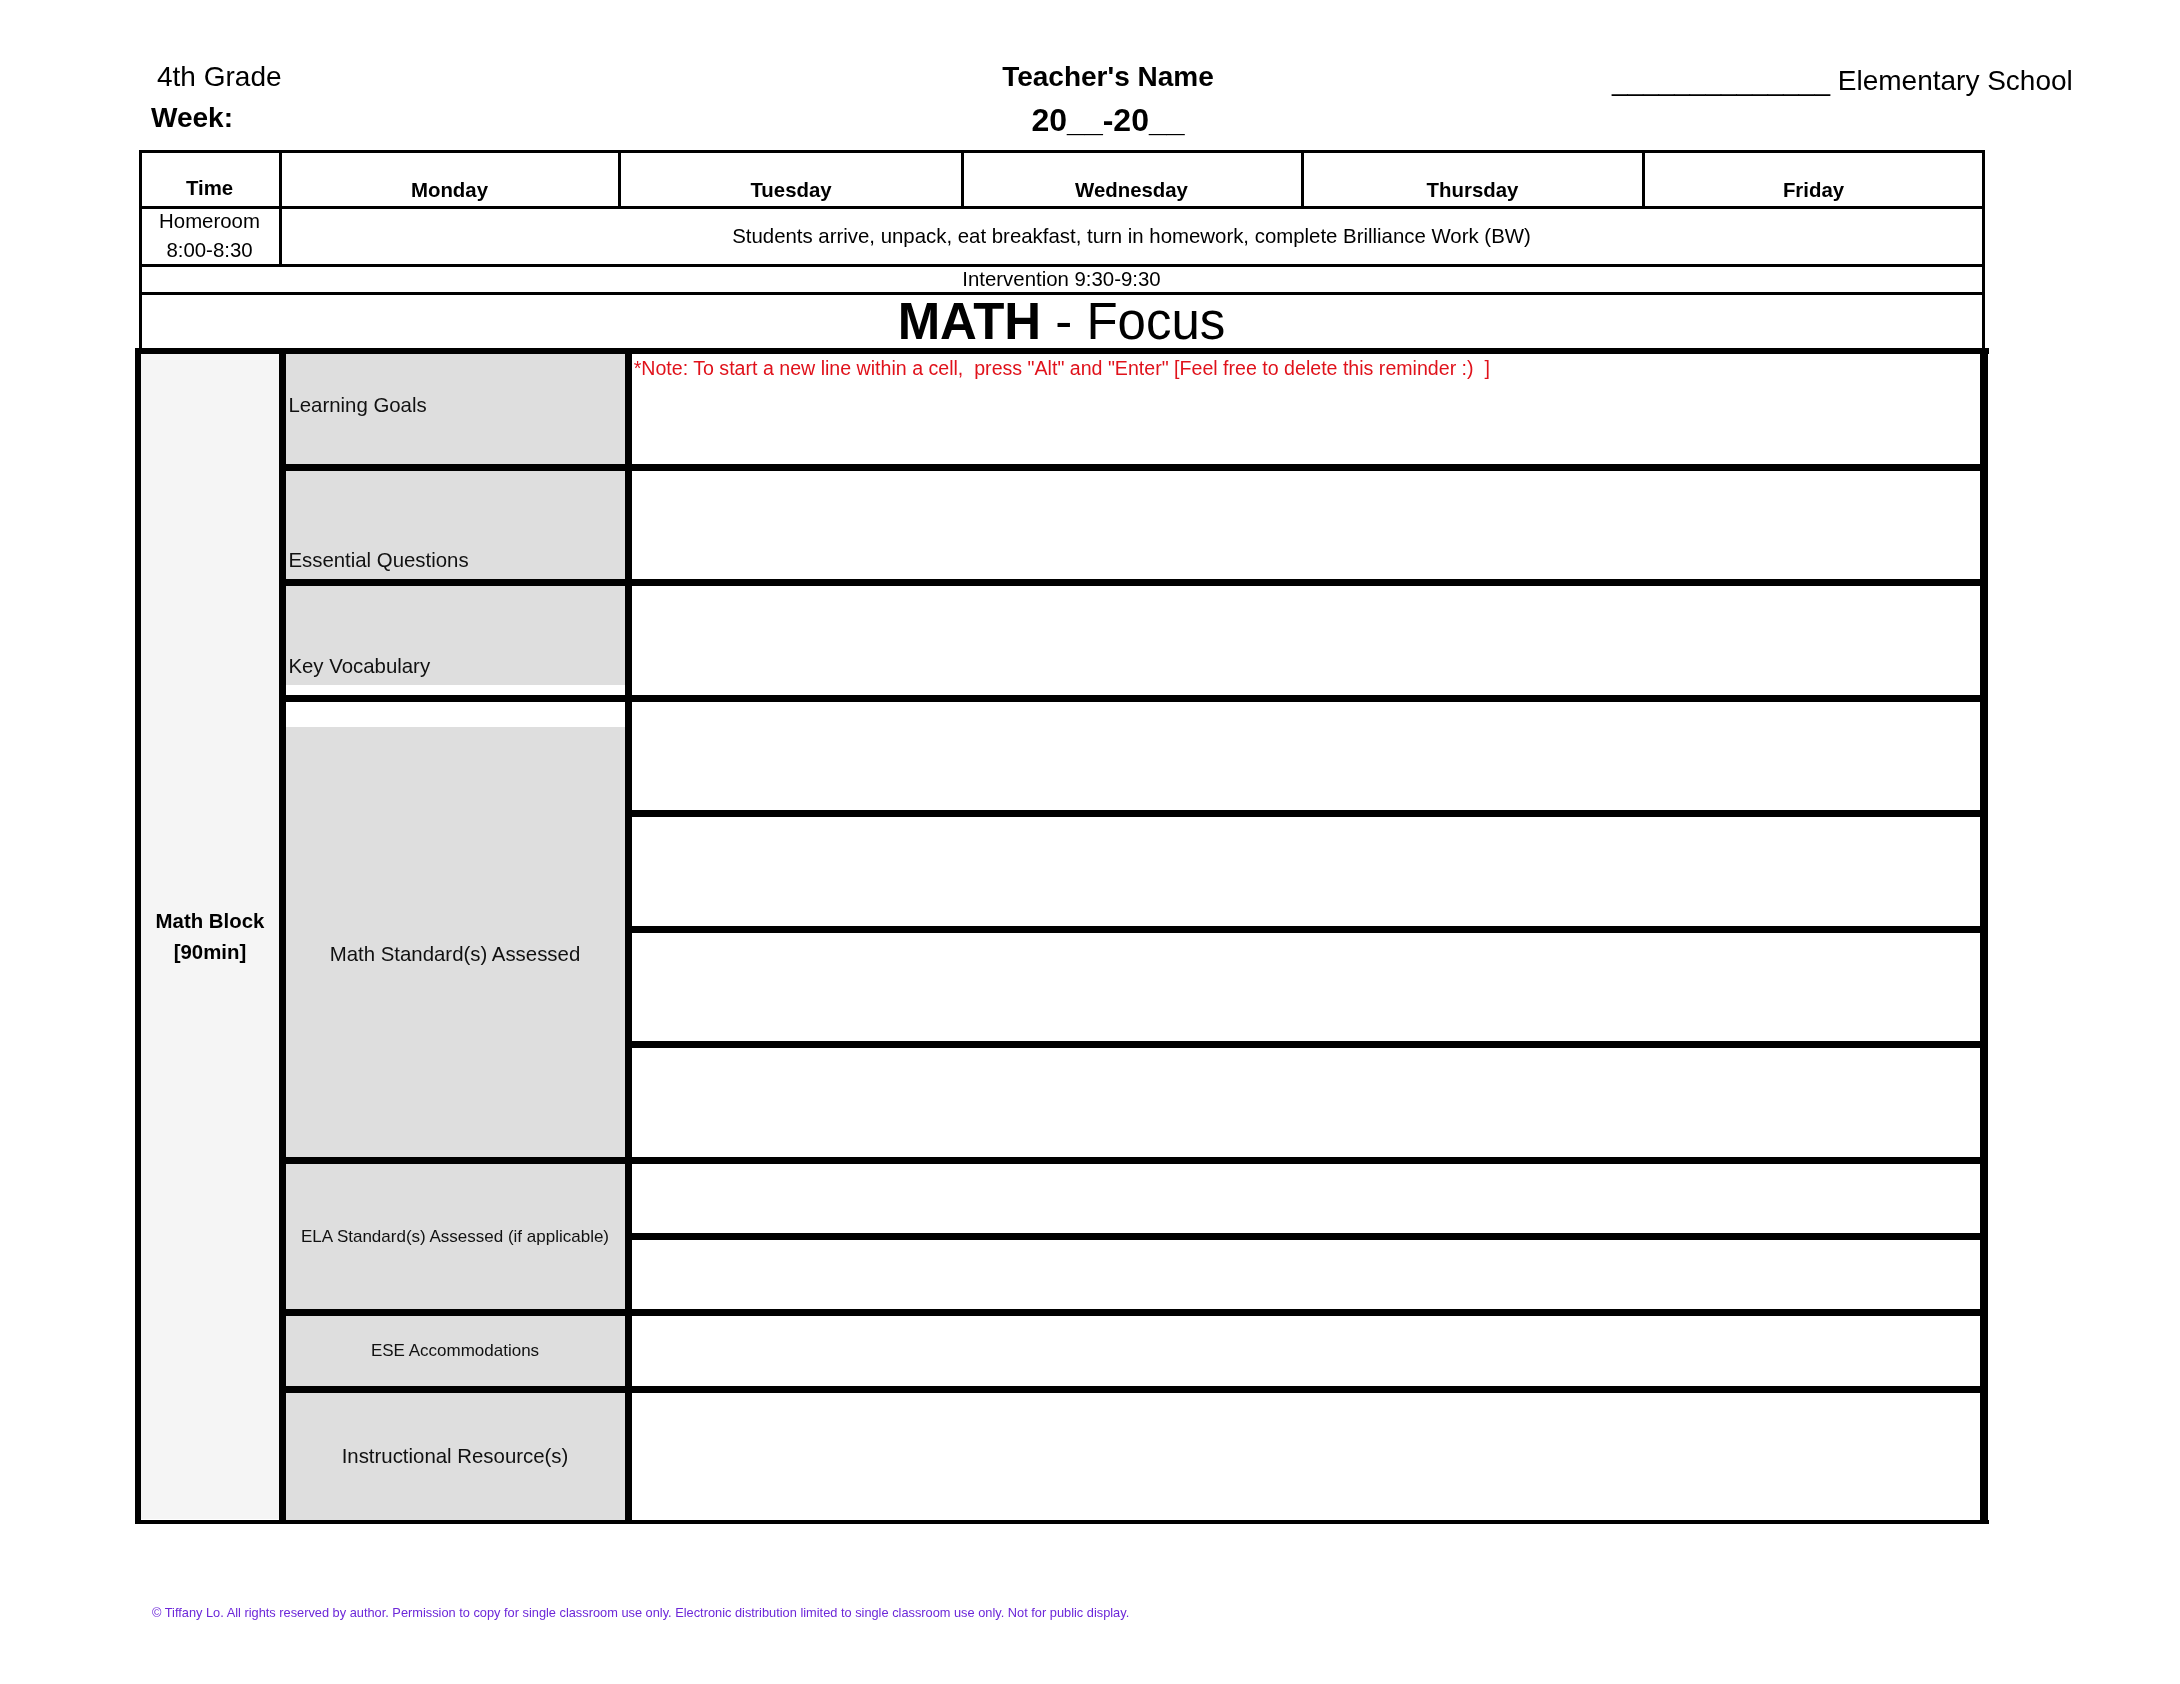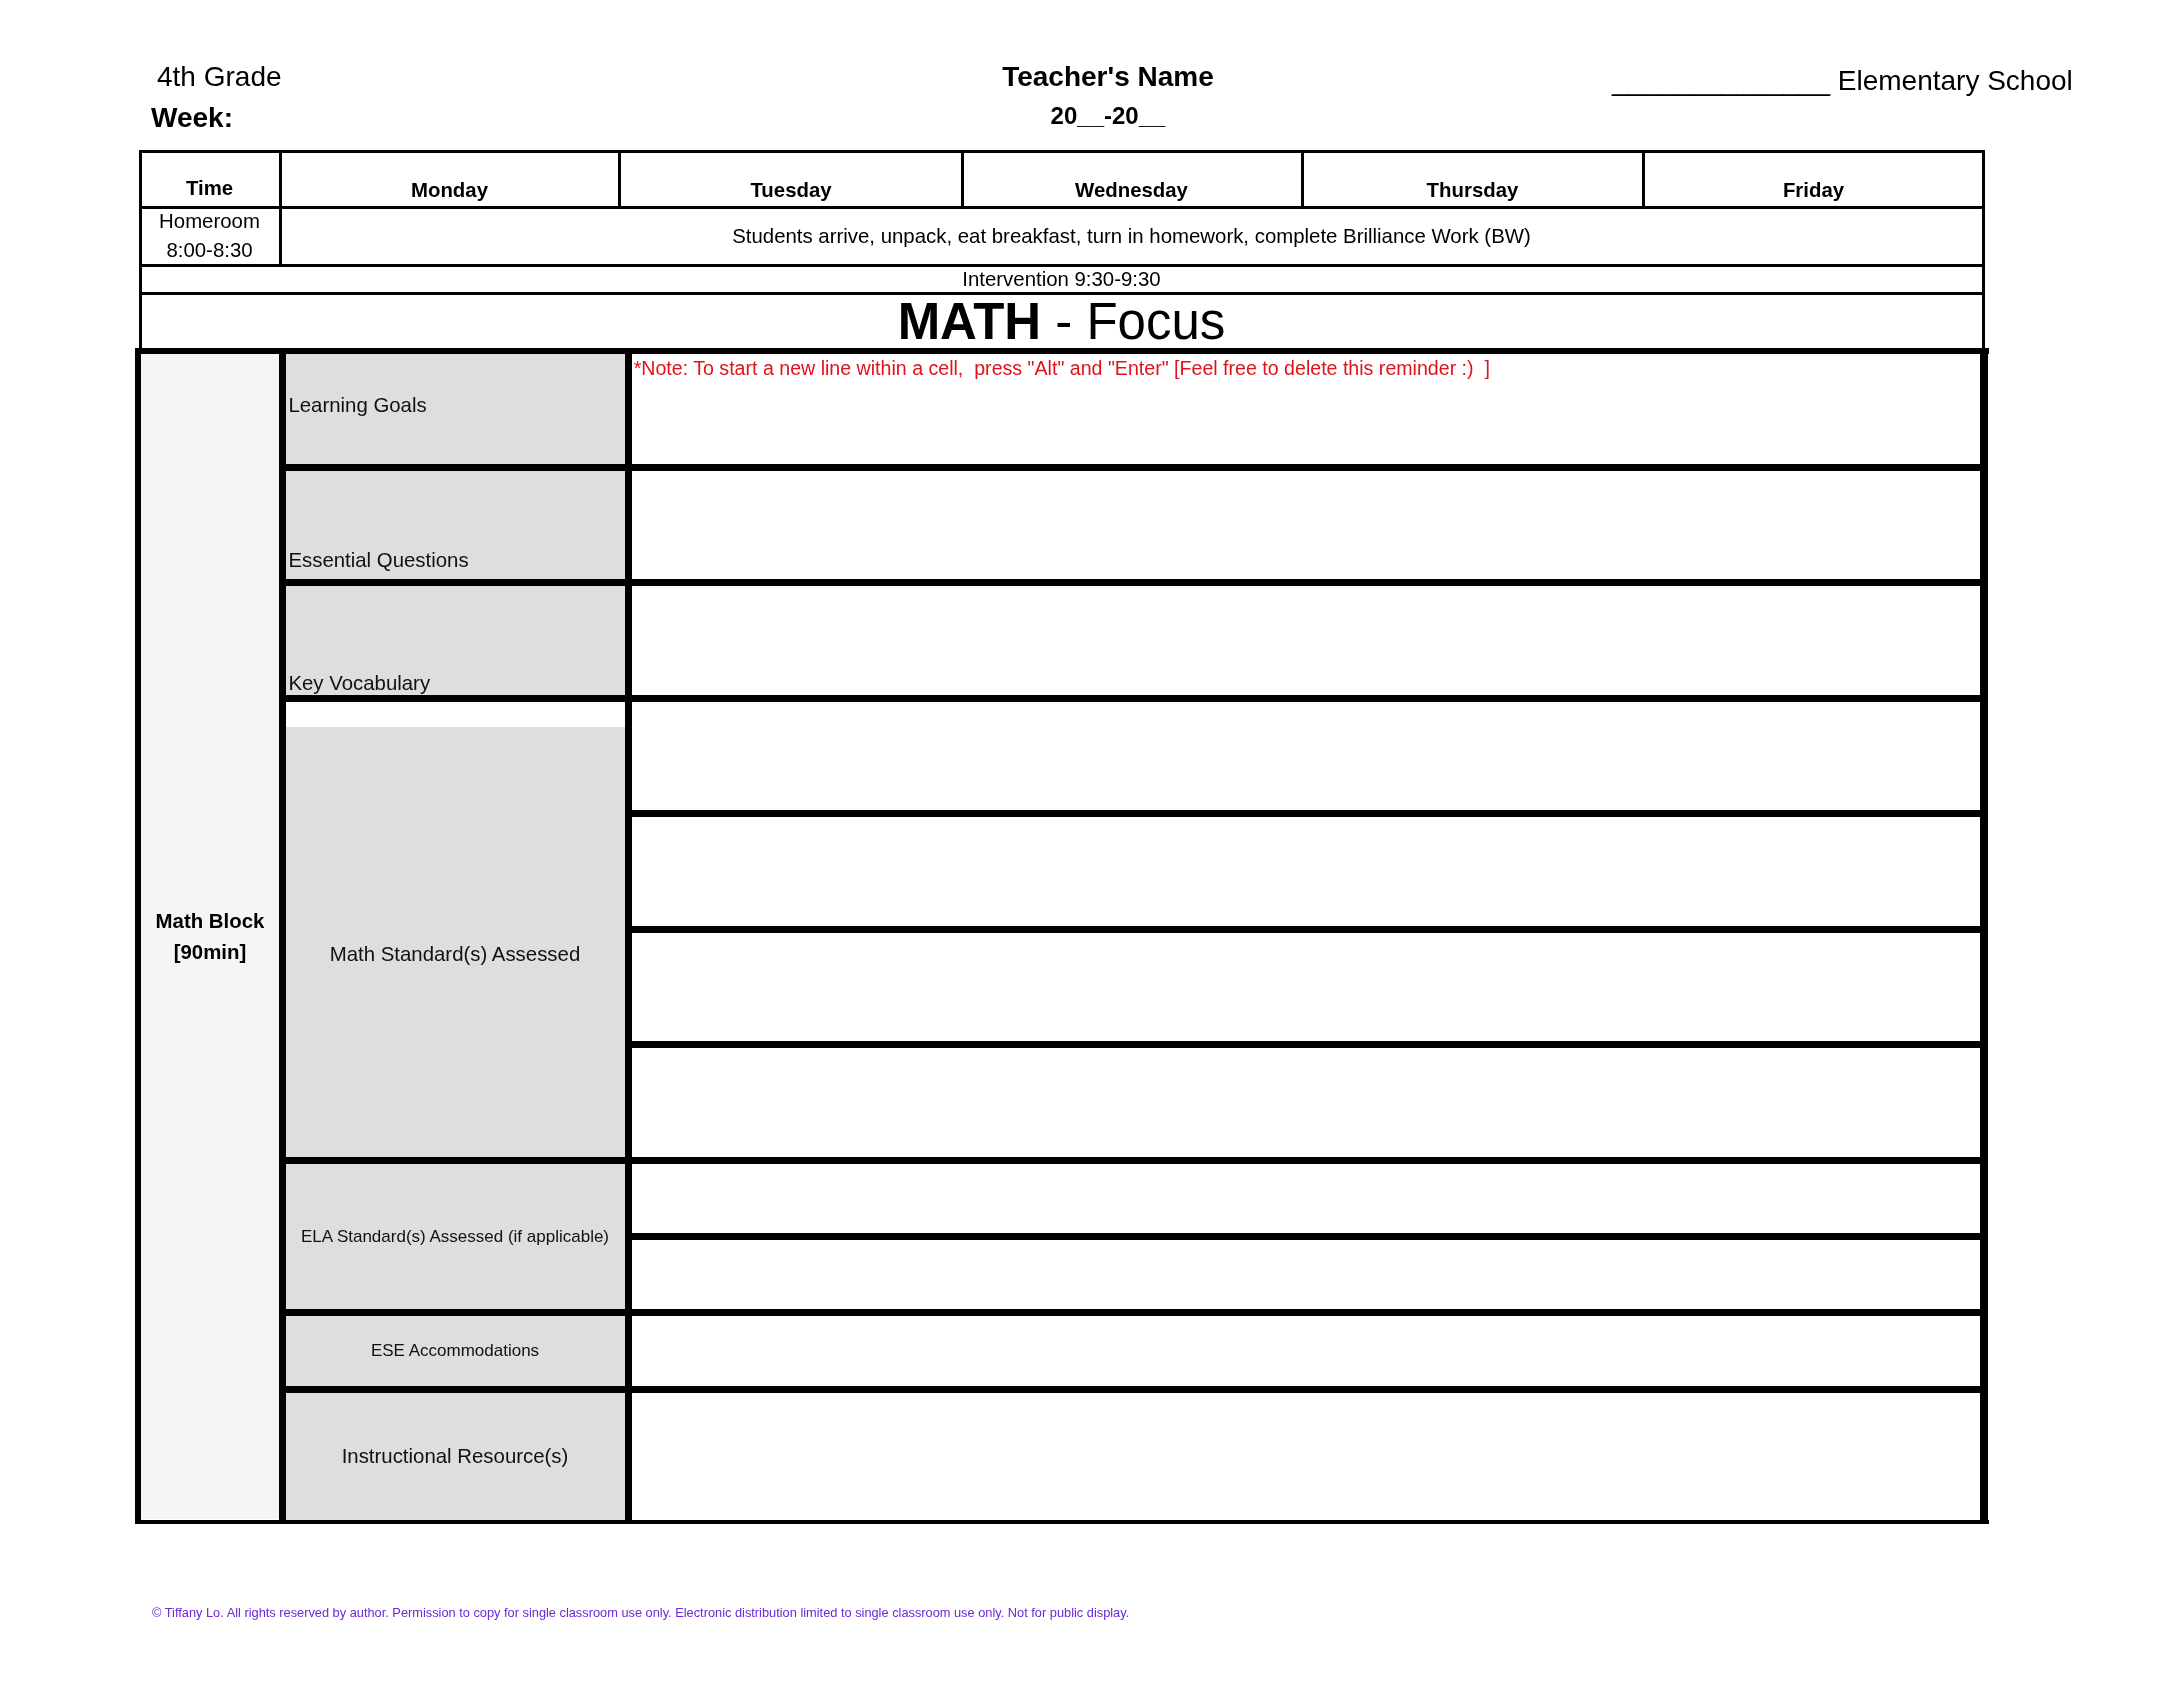--- a/index.html
+++ b/index.html
@@ -20,21 +20,21 @@
   }
   .content-cell { position: absolute; box-sizing: border-box; background: #fff; }
 </style>
 </head>
 <body>
 
 <div class="hdr-text" style="left:157px; top:61px; font-size:28px;">4th Grade</div>
 <div class="hdr-text" style="left:151px; top:102px; font-size:28px; font-weight:bold;">Week:</div>
 
 <div class="hdr-text" style="left:963px; width:290px; text-align:center; top:61px; font-size:28px; font-weight:bold;">Teacher's Name</div>
-<div class="hdr-text" style="left:963px; width:290px; text-align:center; top:102px; font-size:24px; font-weight:bold;">20__-20__</div>
+<div class="hdr-text" style="left:963px; width:290px; text-align:center; top:102px; font-size:32px; font-weight:bold;">20__-20__</div>
 
 <div class="hdr-text" style="left:1612px; top:65px; font-size:28px;">
   <span>______________</span>
   <span>Elementary School</span>
 </div>
 
 <div>
 
   <div class="thin-line" style="left:139px; top:150px; width:2.6px; height:201px;"></div>
   <div class="thin-line" style="left:1982px; top:150px; width:2.6px; height:201px;"></div>
@@ -80,21 +80,21 @@
     <span>Math Block</span>
     <span>[90min]</span>
   </div>
 
   <div class="label-cell" style="left:285px; top:354px; width:340px; height:110px; align-items:center; padding-bottom:6.8px;">
     <span>Learning Goals</span>
   </div>
   <div class="label-cell" style="left:285px; top:471px; width:340px; height:108px; align-items:flex-end; padding-bottom:6.8px;">
     <span>Essential Questions</span>
   </div>
-  <div class="label-cell" style="left:285px; top:586px; width:340px; height:116px; align-items:flex-end; padding-bottom:6.8px;">
+  <div class="label-cell" style="left:285px; top:586px; width:340px; height:99px; align-items:flex-end; padding-bottom:6.8px;">
     <span>Key Vocabulary</span>
   </div>
   <div class="label-cell" style="left:285px; top:727px; width:340px; height:455px; align-items:center; justify-content:center;">
     <span>Math Standard(s) Assessed</span>
   </div>
   <div class="label-cell" style="left:285px; top:1164px; width:340px; height:146px; align-items:center; justify-content:center; font-size:17px;">
     <span>ELA Standard(s) Assessed (if applicable)</span>
   </div>
   <div class="label-cell" style="left:285px; top:1316px; width:340px; height:70px; align-items:center; justify-content:center; font-size:17px;">
     <span>ESE Accommodations</span>

